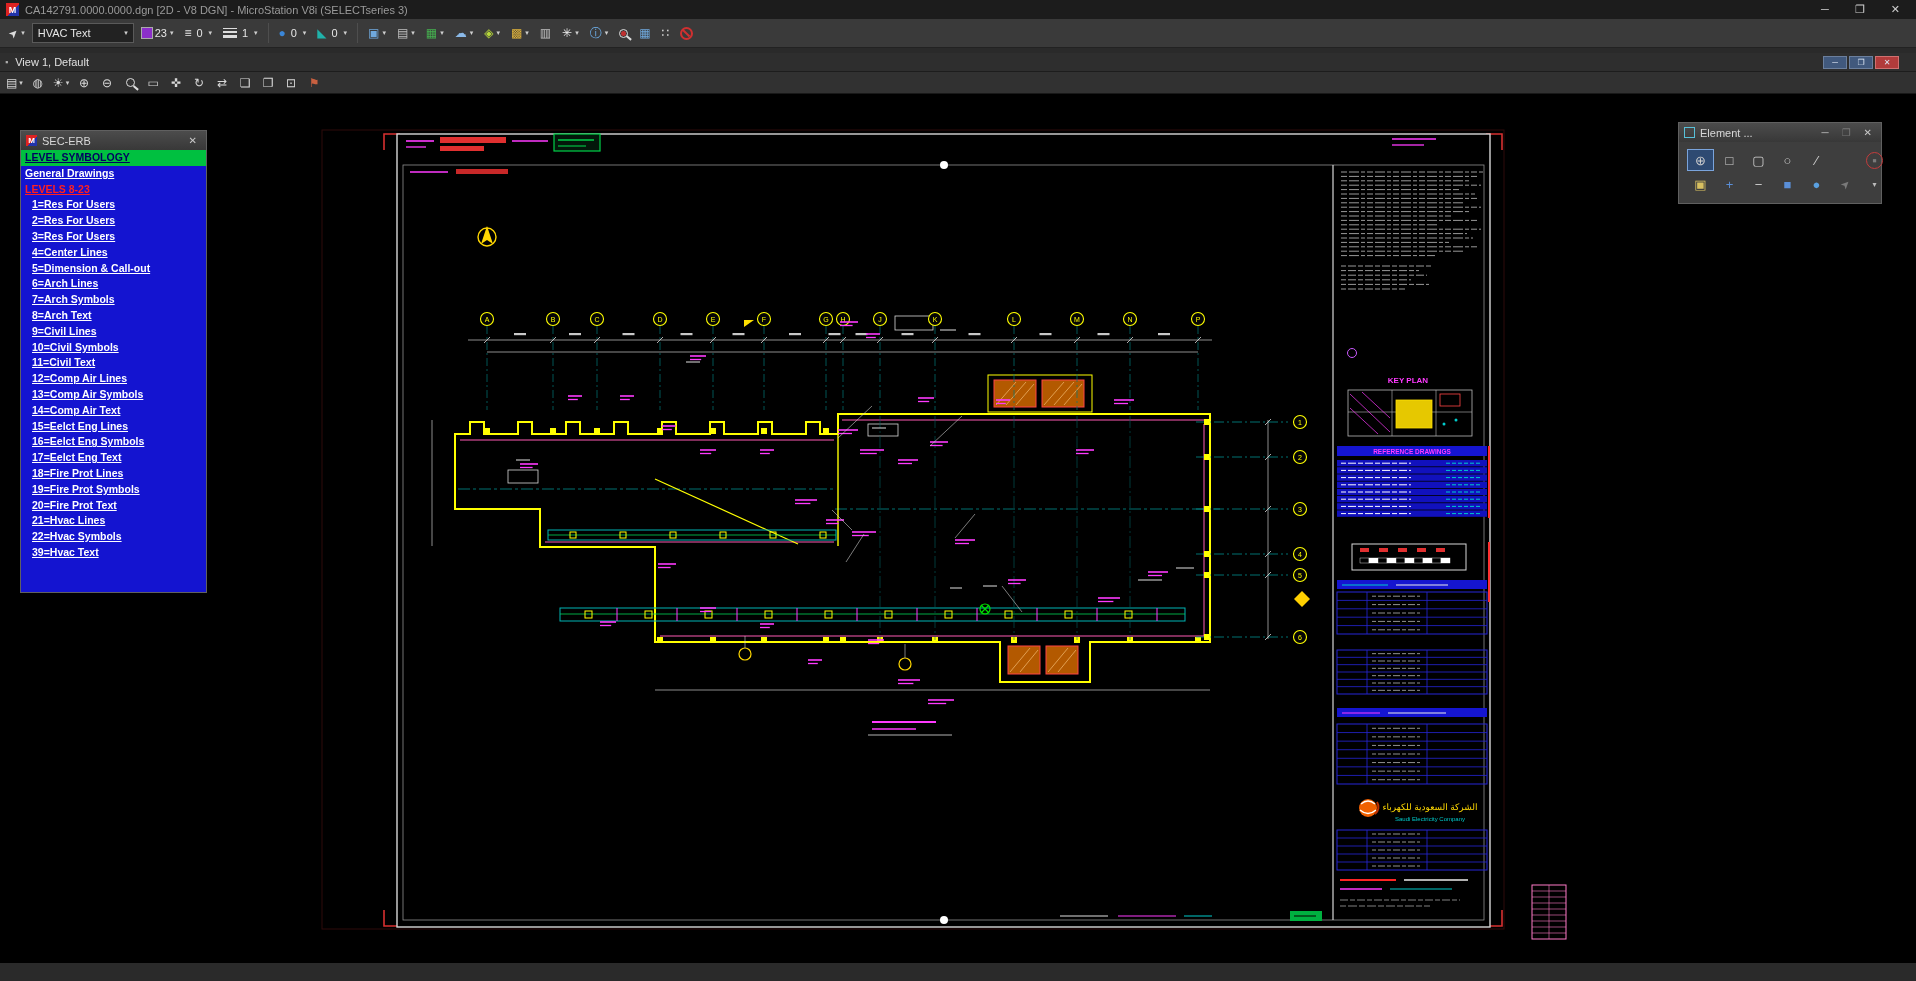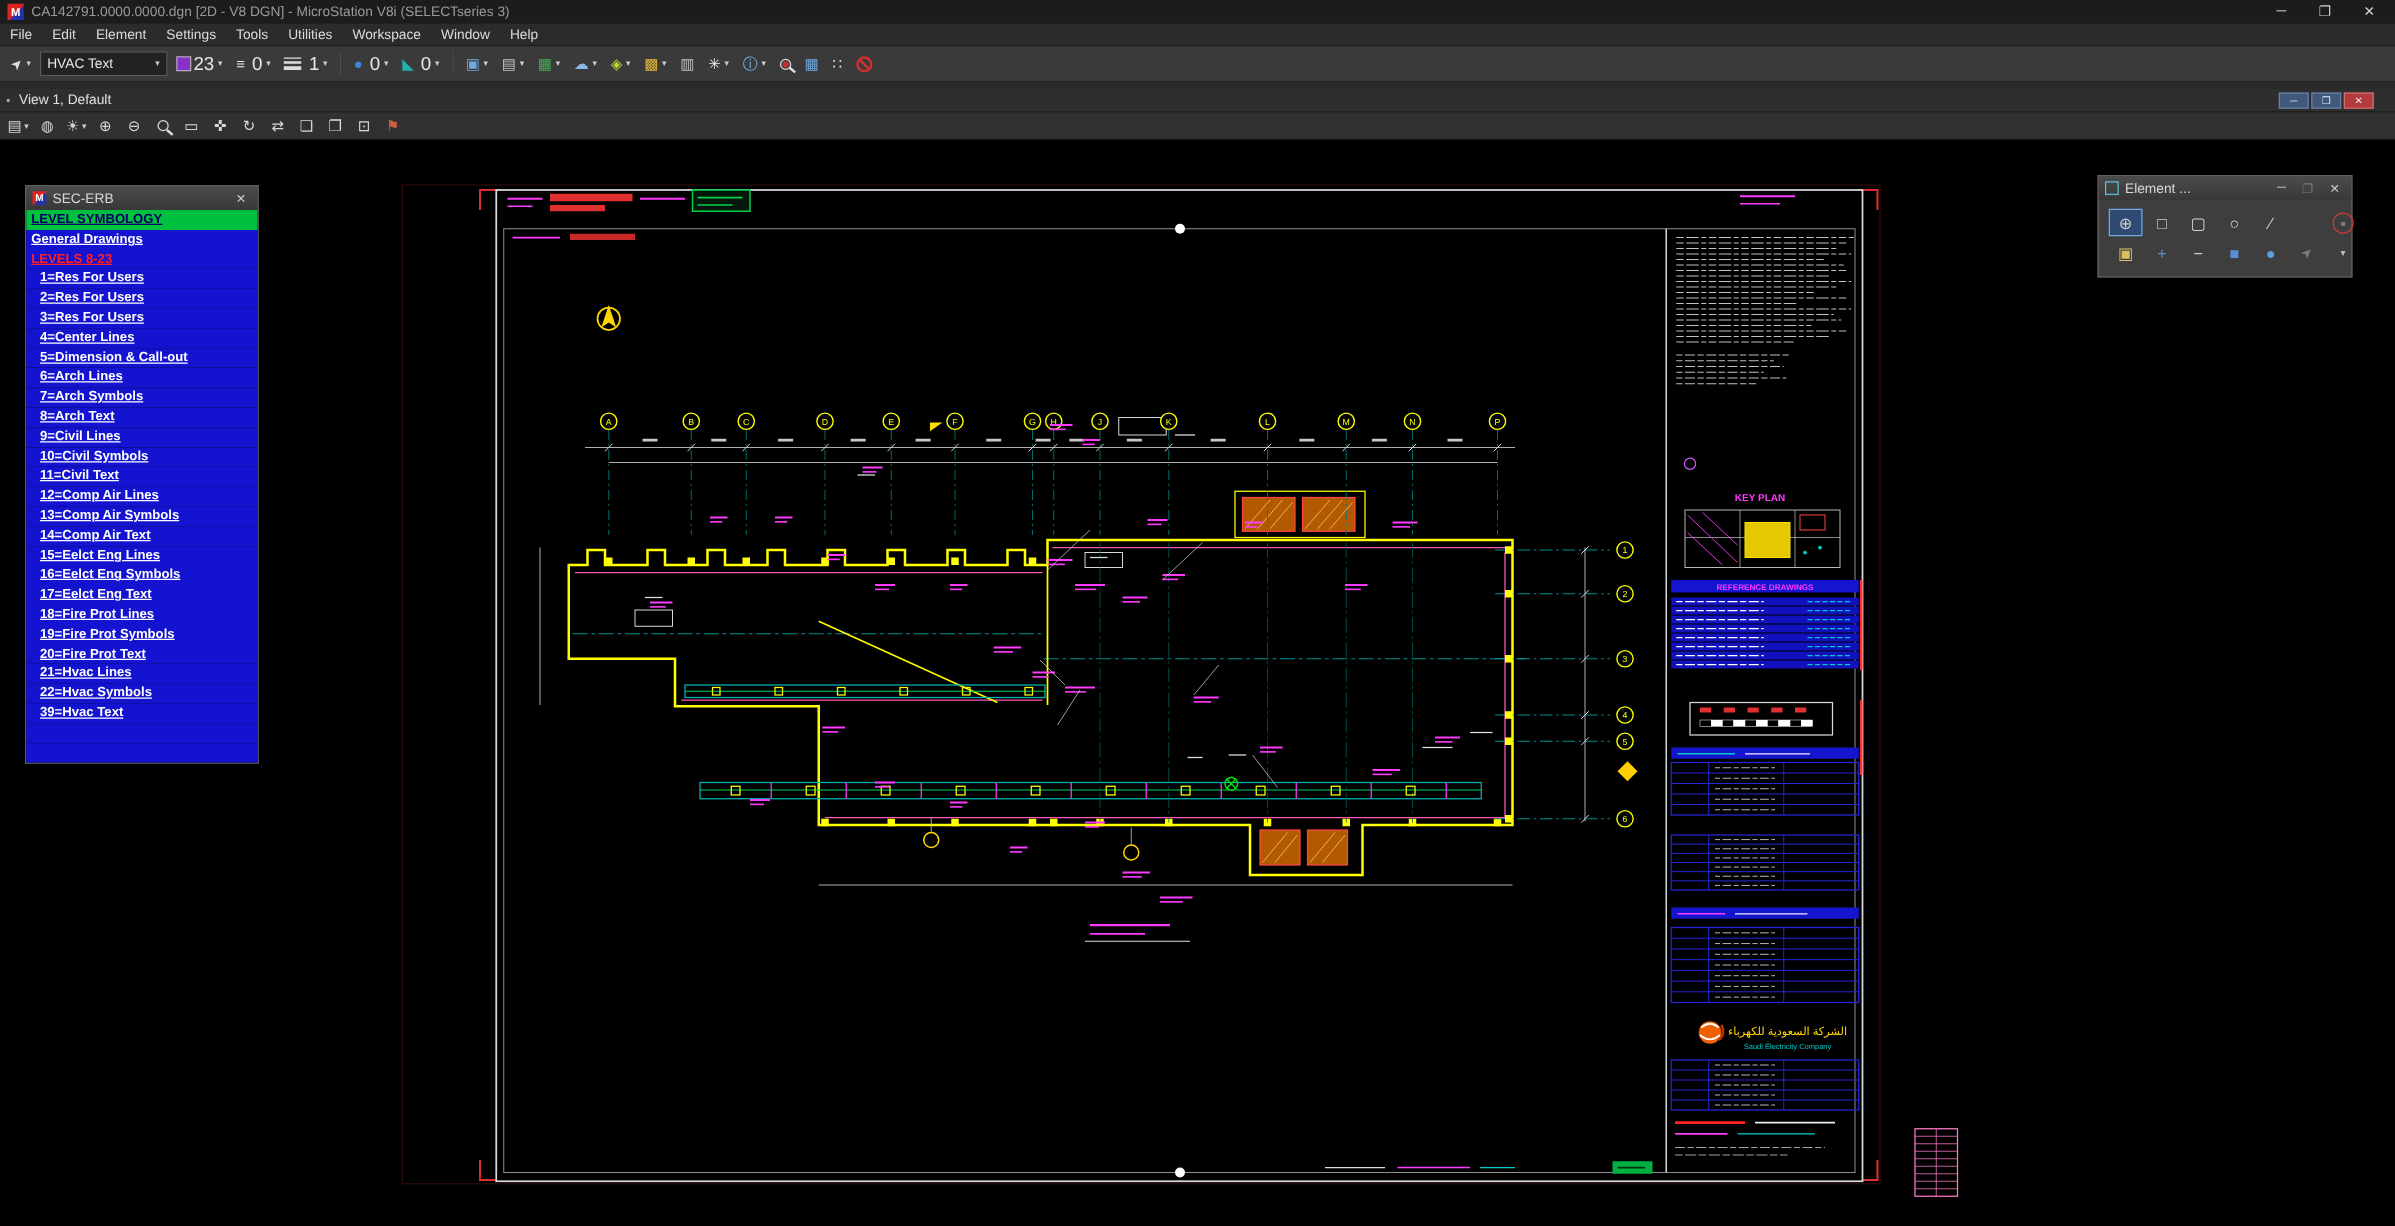--- a/index.html
+++ b/index.html
@@ -16,21 +16,21 @@
   .menu-item{padding:2px 8px}
 
   
   .toolbar{height:29px;background:#3a3a3a;display:flex;align-items:center;padding:0 5px;gap:3px;flex:0 0 auto;border-bottom:1px solid #222}
   .tb-btn,.tb-group{height:22px;display:flex;align-items:center;justify-content:center;color:#ddd;font-size:12px;padding:0 3px;gap:2px;border:1px solid transparent}
   .dd{font-size:7px;color:#cfcfcf;margin-left:1px}
   .combo{height:20px;background:#222;border:1px solid #5a5a5a;color:#e6e6e6;font-size:11px;display:flex;align-items:center;padding:0 5px;gap:6px}
   .combo .combo-text{flex:1}
   .sep{width:1px;height:20px;background:#242424;border-right:1px solid #4e4e4e;margin:0 3px}
   .chip{width:12px;height:12px;background:#8b2fc9;border:1px solid #aaa;display:inline-block}
-  .tb-val{font-size:15px;color:#e6e6e6;min-width:12px;text-align:right}
+  .tb-val{font-size:11px;color:#e6e6e6;min-width:12px;text-align:center}
   .gl{display:inline-block}
   .gl.arrow{transform:rotate(-45deg);font-size:11px}
   .wico{display:inline-flex;flex-direction:column;gap:2px;width:14px}
   .wico i{display:block;height:1px;background:#ddd}
   .wico i:nth-child(2){height:2px}
   .wico i:nth-child(3){height:3px}
   .mag{width:9px;height:9px;border:1.5px solid #ddd;border-radius:50%;position:relative;display:inline-block}
   .mag::after{content:"";position:absolute;width:6px;height:1.5px;background:#ddd;right:-5px;bottom:-2px;transform:rotate(40deg)}
   .mag.red::before{content:"";position:absolute;inset:1px;background:#c03030;border-radius:50%}
   .no-entry{width:13px;height:13px;border:2px solid #d03030;border-radius:50%;position:relative;display:inline-block}
@@ -56,21 +56,21 @@
   
   .panel{position:absolute;background:#3e3e3e;border:1px solid #606060;box-shadow:3px 3px 8px rgba(0,0,0,.65)}
   .panel-title{height:19px;background:linear-gradient(#4c4c4c,#383838);display:flex;align-items:center;color:#d8d8d8;font-size:11px;padding:0 5px;gap:5px}
   .panel-title .grow{flex:1}
   .pt-btn{color:#c8c8c8;font-size:10px;padding:0 4px}
   .pt-btn.dim{color:#777}
   .ms-ico{width:11px;height:11px;background:linear-gradient(135deg,#d22 55%,#23a 55%);color:#fff;font-size:8px;font-weight:bold;display:flex;align-items:center;justify-content:center}
   .el-ico{width:11px;height:11px;border:1.5px solid #58c0d8;display:inline-block}
 
   .sec-erb{left:20px;top:36px;width:187px}
-  .level-list{background:#000000}
+  .level-list{background:#0f766e}
   .level-row{height:15.8px;line-height:15.8px;font-size:10.5px;font-weight:bold;color:#fff;background:#1414d0;padding-left:4px;white-space:nowrap;overflow:hidden}
   .level-row span{text-decoration:underline}
   .level-row.lv-green{background:#00c040;color:#000060}
   .level-row.lv-red{color:#ff2020}
   .level-row.lv-num{padding-left:11px}
   .level-row.empty{background:#1414d0}
 
   .element-panel{left:1678px;top:28px;width:204px}
   .tool-grid{display:grid;grid-template-columns:repeat(7,27px);gap:2px;padding:7px 8px 8px 8px}
   .tool{width:27px;height:22px;display:flex;align-items:center;justify-content:center;font-size:13px;color:#cfcfcf;border:1px solid transparent;position:relative}
@@ -88,31 +88,20 @@
   <div class="titlebar">
     <span class="app-icon">M</span>
     <span>CA142791.0000.0000.dgn [2D - V8 DGN] - MicroStation V8i (SELECTseries 3)</span>
     <div class="win-controls">
       <span>─</span>
       <span>❐</span>
       <span>✕</span>
     </div>
   </div>
 
-  <div class="menubar">
-    <span class="menu-item">File</span>
-      <span class="menu-item">Edit</span>
-      <span class="menu-item">Element</span>
-      <span class="menu-item">Settings</span>
-      <span class="menu-item">Tools</span>
-      <span class="menu-item">Utilities</span>
-      <span class="menu-item">Workspace</span>
-      <span class="menu-item">Window</span>
-      <span class="menu-item">Help</span>
-  </div>
 
   <div class="toolbar">
     <div class="tb-btn">
         <span class="gl arrow">➤</span>
         <span class="dd">▾</span>
       </div>
     <div class="combo" style="width:102px">
       <span class="combo-text" ind="">HVAC Text</span>
       <span class="dd">▾</span>
     </div>

